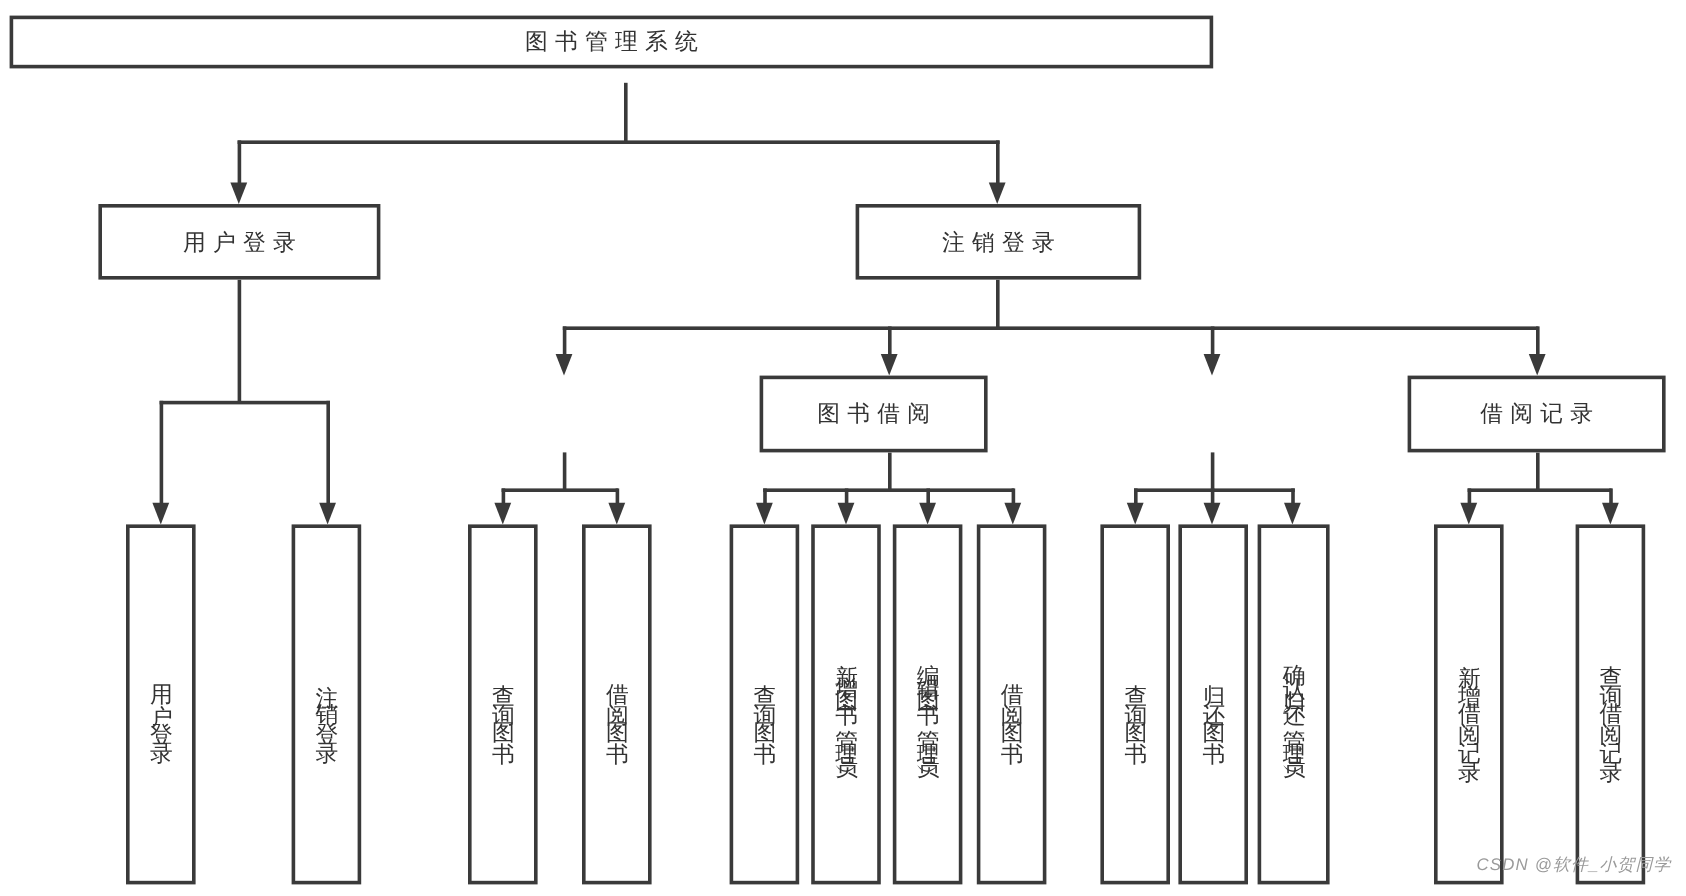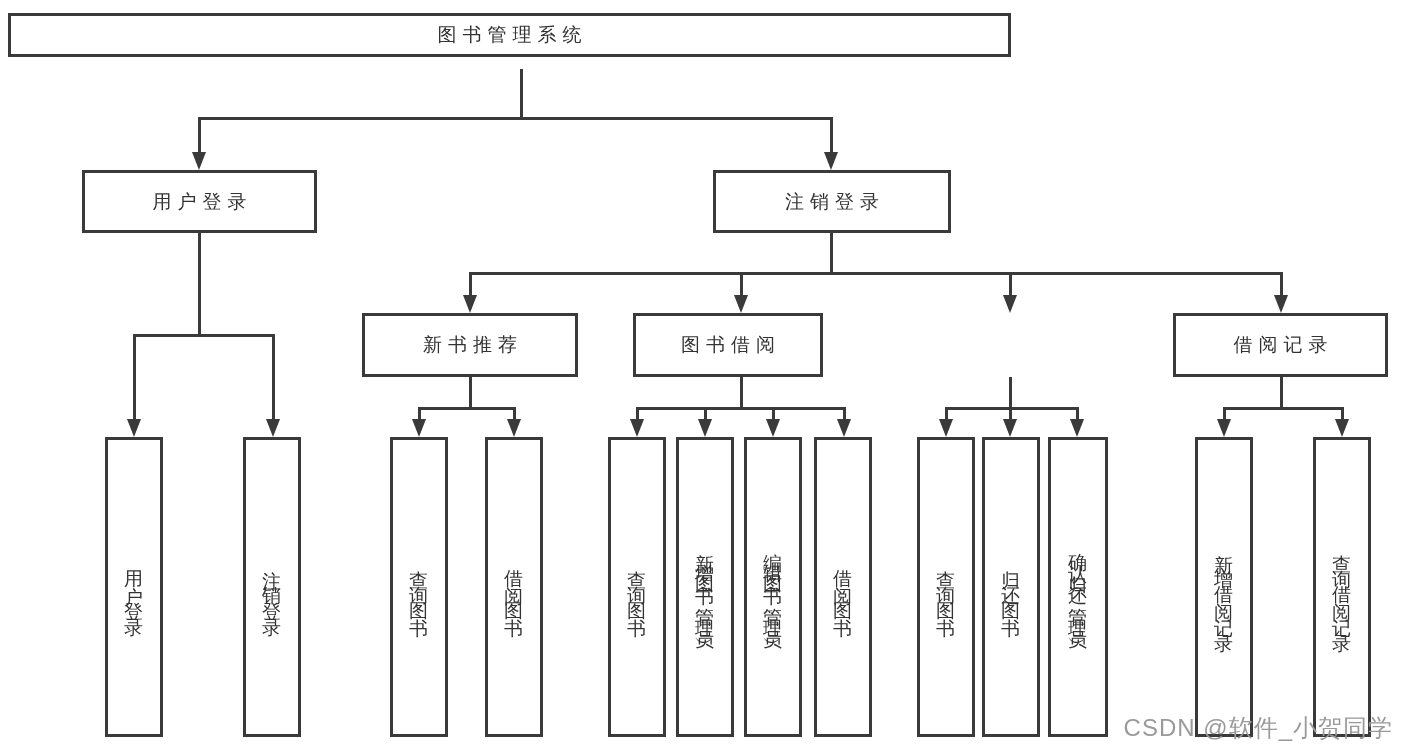--- a/index.html
+++ b/index.html
@@ -46,25 +46,26 @@
   .arrowhead{
     position:absolute;width:0;height:0;
     border-left:7px solid transparent;
     border-right:7px solid transparent;
     border-top:18px solid var(--line);
   }
 
   .watermark{
     position:absolute;
     right:12px;top:712px;
-    font-size:24px;
+    font-size:14px;
     color:var(--wm);
     letter-spacing:1px;
     z-index:10;
     white-space:nowrap;
+    font-style:italic;
   }
 </style>
 </head>
 <body>
 
 <div class="canvas">
 
   <div class="vline" style="left:520px;top:69px;height:49px"></div>
   <div class="hline" style="left:198px;top:117px;width:635px"></div>
   <div class="vline" style="left:198px;top:117px;height:37px"></div>
@@ -128,23 +129,20 @@
     <span>图书管理系统</span>
   </div>
 
   <div class="node" style="left:82px;top:170px;width:235px;height:63px">
     <span>用户登录</span>
   </div>
   <div class="node" style="left:713px;top:170px;width:238px;height:63px">
     <span>注销登录</span>
   </div>
 
-  <div class="node" style="left:362px;top:313px;width:216px;height:64px">
-    <span>新书推荐</span>
-  </div>
   <div class="node" style="left:633px;top:313px;width:190px;height:64px">
     <span>图书借阅</span>
   </div>
   <div class="node" style="left:1173px;top:313px;width:215px;height:64px">
     <span>借阅记录</span>
   </div>
 
   <div class="leaf" style="left:105px">
     <span class="vtext">用户登录</span>
   </div>

